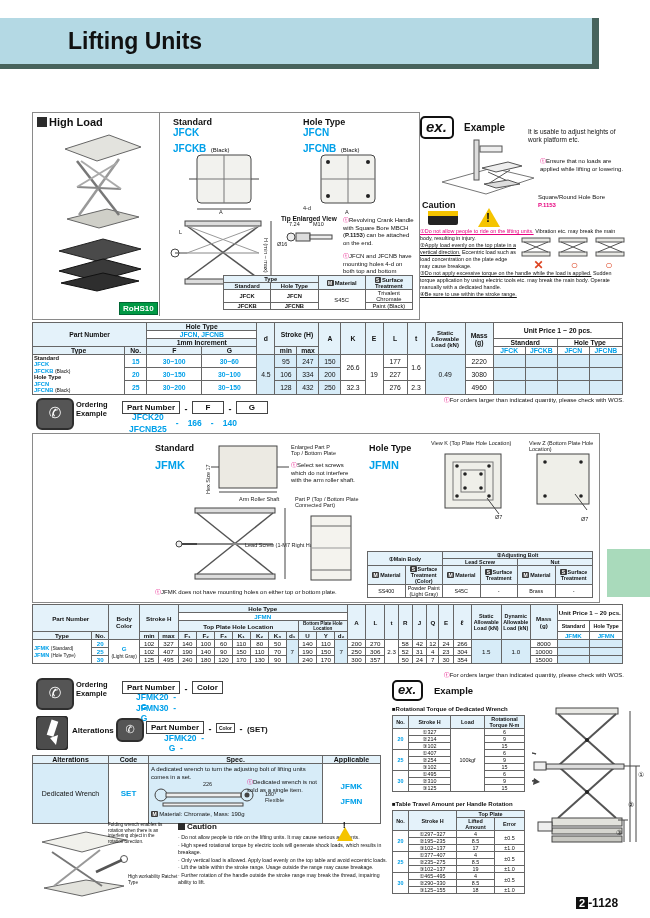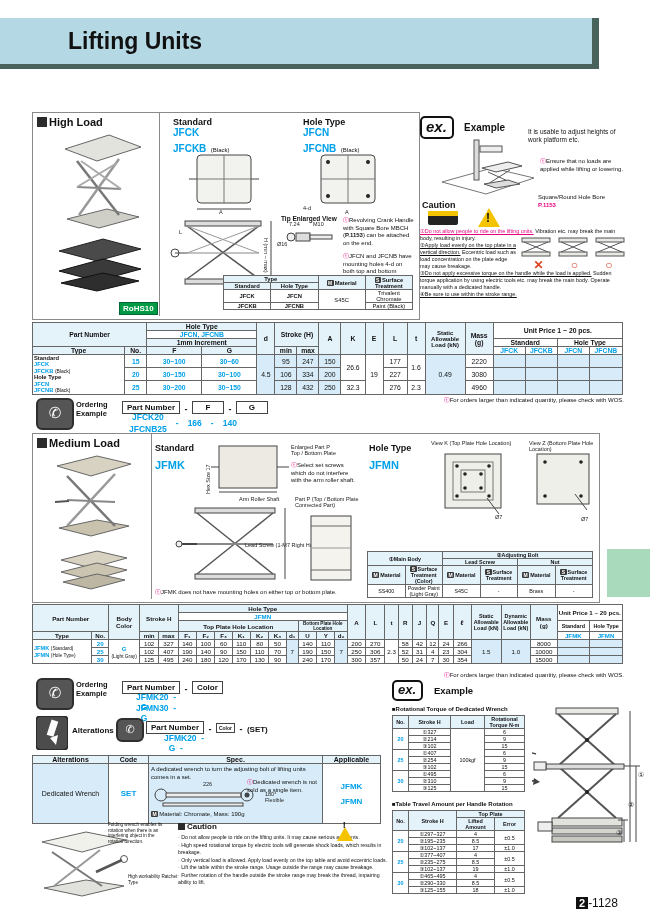--- a/index.html
+++ b/index.html
@@ -25,21 +25,21 @@
   .obox{display:inline-block;border:1px solid #444;background:#fff;font-size:8px;font-weight:bold;
         padding:1px 4px;vertical-align:middle;}
   .ordicon{display:inline-block;width:34px;height:28px;background:#555;border:2px solid #2e2e2e;
            border-radius:6px;color:#fff;text-align:center;font-size:15px;line-height:26px;}
   .rohs{display:inline-block;background:#009944;color:#fff;border:1px solid #006633;
         font-weight:bold;font-size:8px;padding:1px 3px;}
   .badge{display:inline-block;background:#3a3a3a;color:#fff;font-size:5px;font-weight:bold;
          padding:0 1.5px;border-radius:1px;margin-right:1px;}
   .greentab{left:607px;top:549px;width:43px;height:48px;background:#a9dabb;}
   .ft{font-size:6px;}
-  .pageno{font-weight:normal;font-size:12px;}
+  .pageno{font-weight:bold;font-size:12px;}
   .pagenobox{display:inline-block;background:#111;color:#fff;padding:0 3px;font-size:11px;font-weight:bold;}
   .warn-tri{width:0;height:0;border-left:11px solid transparent;border-right:11px solid transparent;
             border-bottom:19px solid #f5c400;position:relative;}
   .warn-tri span{position:absolute;left:-3px;top:3px;font-size:12px;font-weight:bold;color:#111;}
   .mark-red{color:#d42;font-weight:bold;font-size:12px;}
   svg{display:block;}
 </style>
 </head>
 <body>
 
@@ -372,38 +372,20 @@
         </tr>
         <tr>
           <td class="blue" style="text-align:center;">JFCNB25</td>
         </tr>
       </tbody>
         </table>
     </div>
   </div>
 
   <div class="abs box" style="left:32px;top:433px;width:566px;height:168px;">
-    <div class="abs" style="left:0;top:0;width:118px;height:165px;border-right:1.5px solid #8a8a8a;">
-      <div class="abs sechead" style="left:4px;top:3px;">
-        <span class="sqmark"></span><span>Medium Load</span>
-      </div>
-      <svg class="abs" style="left:16px;top:18px;" width="86" height="88" viewBox="0 0 86 88">
-        <polygon points="8,14 48,4 82,12 42,24" fill="#d8d2c2" stroke="#666"></polygon>
-        <polygon points="10,76 48,68 80,74 42,84" fill="#c9c2ae" stroke="#666"></polygon>
-        <line x1="18" y1="24" x2="66" y2="74" stroke="#777" stroke-width="2.5"></line>
-        <line x1="66" y1="22" x2="18" y2="74" stroke="#999" stroke-width="2.5"></line>
-        <line x1="18" y1="48" x2="66" y2="50" stroke="#888" stroke-width="2"></line>
-        <line x1="6" y1="50" x2="20" y2="49" stroke="#555" stroke-width="2"></line>
-      </svg>
-      <svg class="abs" style="left:22px;top:112px;" width="76" height="46" viewBox="0 0 76 46">
-        <polygon points="6,14 42,5 72,12 36,22" fill="#d8d2c2" stroke="#666"></polygon>
-        <polygon points="6,26 42,17 72,24 36,34" fill="#cbc4b0" stroke="#666"></polygon>
-        <polygon points="8,36 42,28 70,34 36,43" fill="#bdb6a2" stroke="#666"></polygon>
-      </svg>
-    </div>
 
     <div class="abs" style="left:122px;top:3px;">
       <span style="font-size:9px;font-weight:bold;">Standard</span><br>
       <span class="blue" style="font-size:11px;">JFMK</span>
     </div>
     <div class="abs lbl" style="left:168px;top:8px;transform:rotate(-90deg);transform-origin:0 0;white-space:nowrap;left:172px;top:60px;">Hex Size 17</div>
     <svg class="abs" style="left:178px;top:8px;" width="78" height="52" viewBox="0 0 78 52">
       <rect x="8" y="4" width="58" height="42" fill="#eceae3" stroke="#444"></rect>
       <line x1="0" y1="25" x2="8" y2="25" stroke="#444"></line>
         <line x1="66" y1="25" x2="78" y2="25" stroke="#444"></line>

